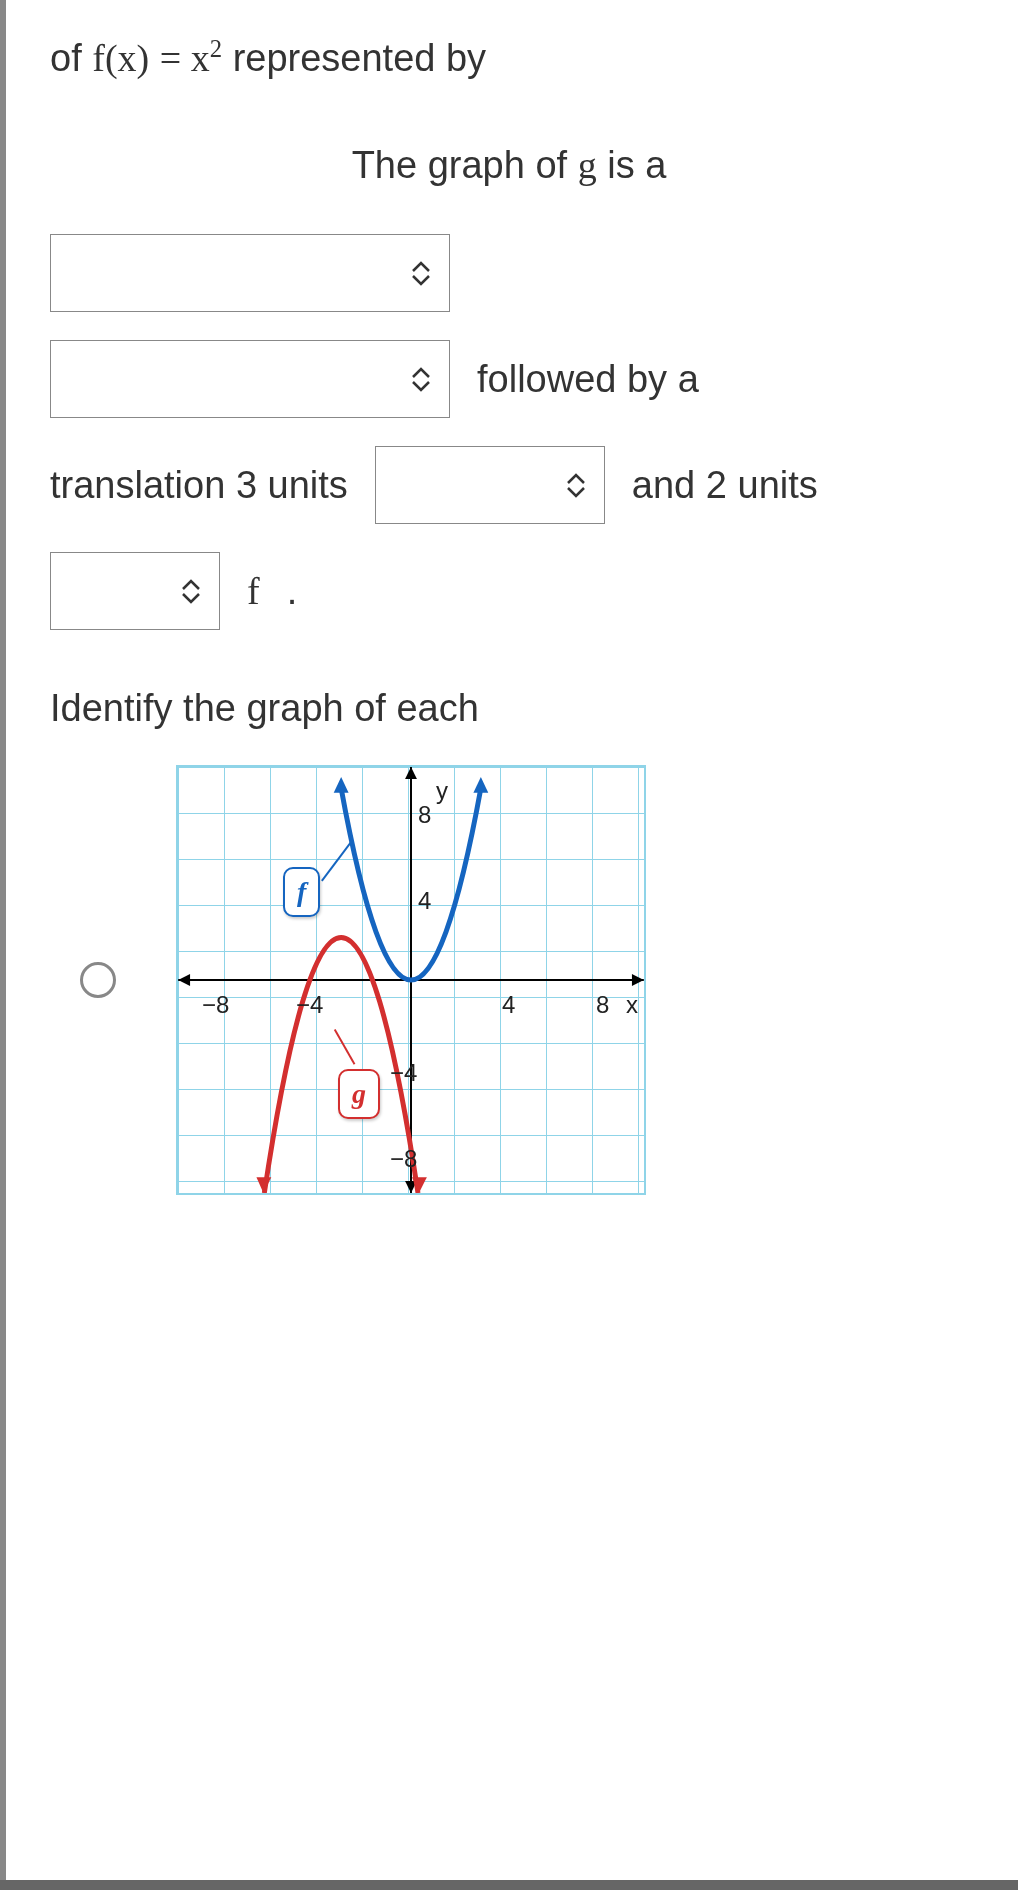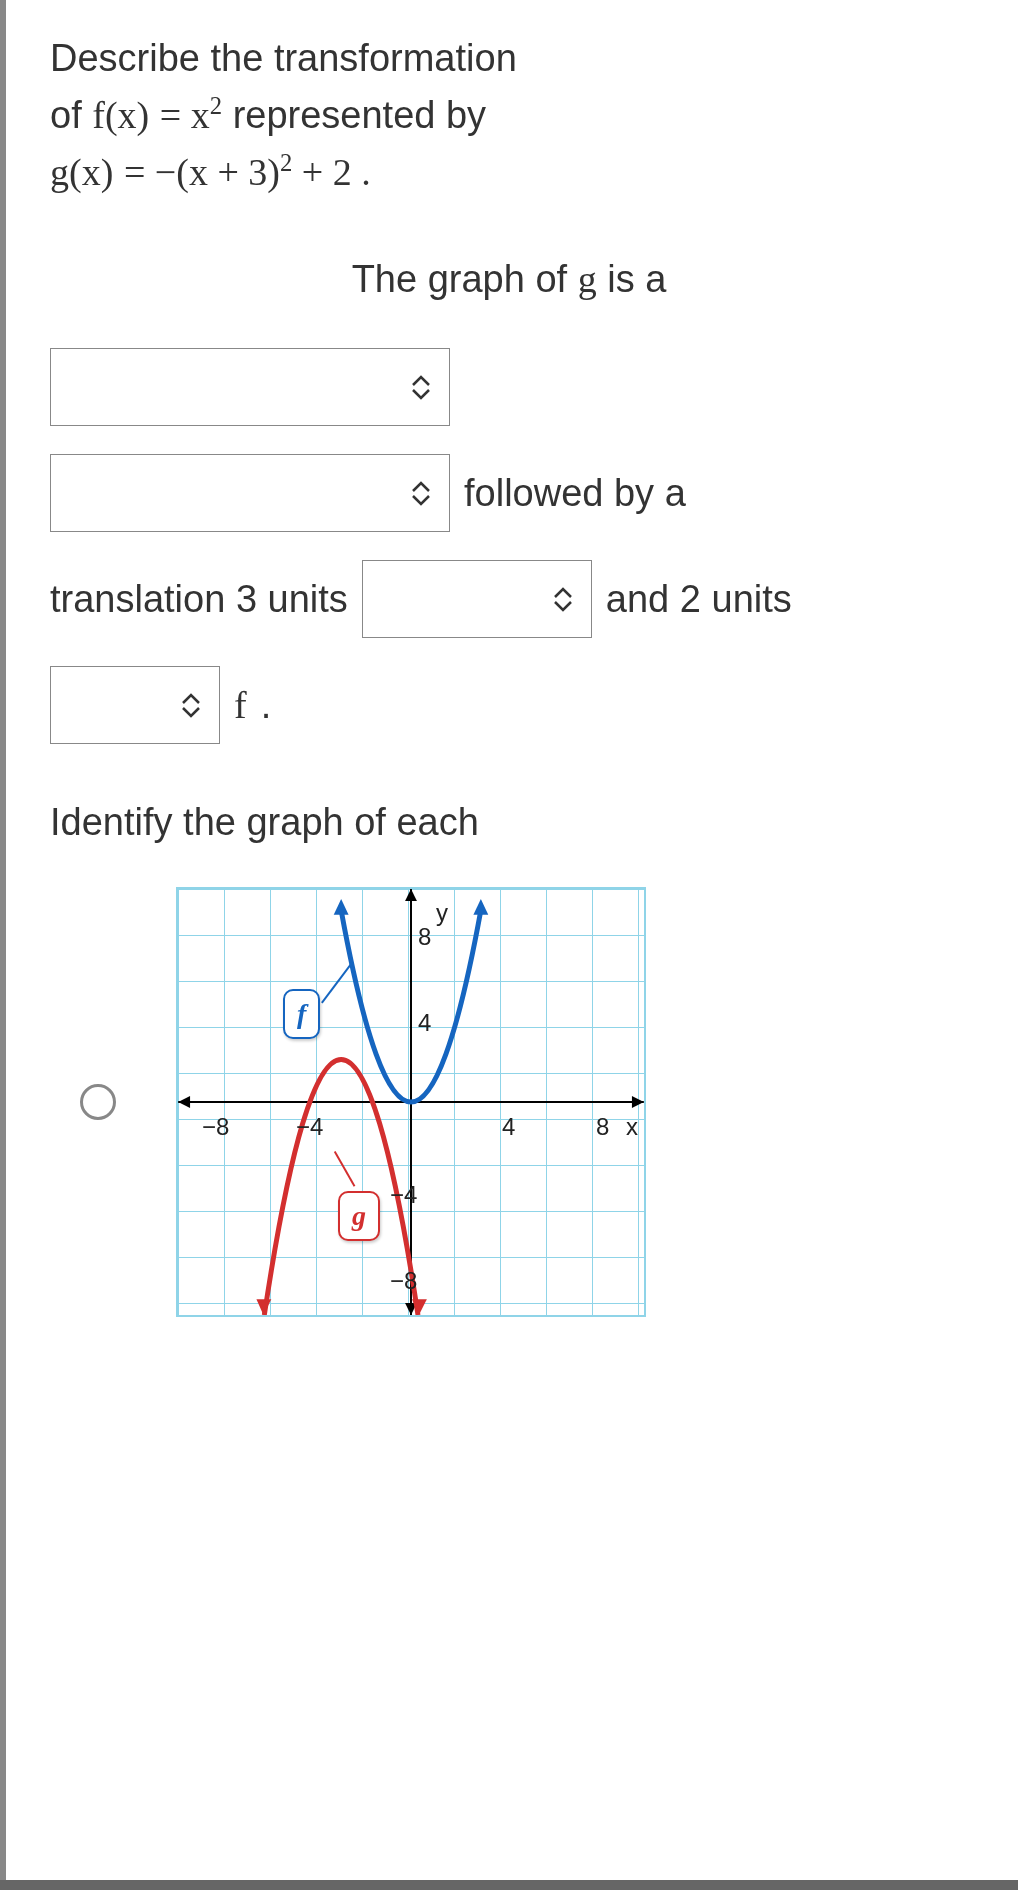--- a/index.html
+++ b/index.html
@@ -18,37 +18,37 @@
   }
   .bottom-border {
     position: fixed; left: 0; right: 0; bottom: 0;
     height: 10px; background: #666;
   }
   .question { margin-bottom: 50px; }
   .math-i { font-family: 'Times New Roman', serif; }
   .math { font-family: 'Times New Roman', serif; }
   sup { font-size: 0.65em; vertical-align: super; line-height: 0; }
   .fill-line { margin-bottom: 40px; text-align: center; }
-  .flex-line { display: flex; align-items: center; flex-wrap: wrap; gap: 14px; margin-bottom: 28px; }
+  .flex-line { display: flex; align-items: center; flex-wrap: wrap; gap: 27px; margin-bottom: 28px; }
   .select-box {
     border: 1px solid #888;
     background: #fff;
     height: 78px;
     display: inline-flex;
     align-items: center;
     justify-content: flex-end;
     padding: 0 18px;
     cursor: pointer;
   }
   .select-wide { width: 400px; }
   .select-med { width: 230px; }
   .select-sm { width: 170px; }
   .chev { display: flex; flex-direction: column; gap: 1px; color: #333; }
   .chev svg { width: 20px; height: 12px; display: block; }
-  .identify { margin-top: 50px; margin-bottom: 36px; }
+  .identify { margin-top: 50px; margin-bottom: 28px; }
   .graph-row { display: flex; align-items: center; gap: 60px; padding-left: 30px; }
   .radio {
     width: 36px; height: 36px; border: 3px solid #888; border-radius: 50%;
     background: #fff; cursor: pointer; flex-shrink: 0;
   }
   .graph-box {
     width: 470px; height: 430px;
     border: 2px solid #8fd4e8;
     background:
       repeating-linear-gradient(to right, #8fd4e8 0 1px, transparent 1px 46px),
@@ -78,32 +78,25 @@
   .g-label { border-color: #d32f2f; color: #d32f2f; }
 </style>
 </head>
 <body>
 
 <div class="left-border"></div>
 <div class="bottom-border"></div>
 
 <div class="question">
   <div>
-    <span>Describe the transformation</span>
-  </div>
-  <div>
     <span>of </span>
     <span class="math-i">f(x)</span>
     <span class="math"> = </span>
     <span class="math-i">x</span><sup class="math">2</sup>
     <span> represented by</span>
-  </div>
-  <div>
-    <span class="math-i">g(x)</span>
-    <span class="math"> = −(</span><span class="math-i">x + 3</span><span class="math">)</span><sup class="math">2</sup><span class="math"> + 2 .</span>
   </div>
 </div>
 
 <div class="fill-line">
   <span>The graph of </span>
   <span class="math-i">g</span>
   <span>  is a</span>
 </div>
 
 <div class="flex-line">

